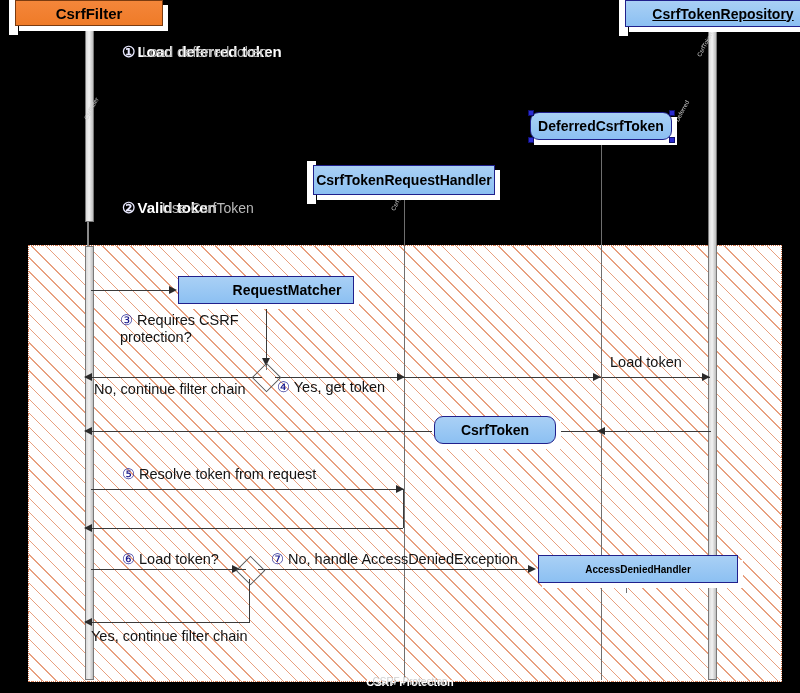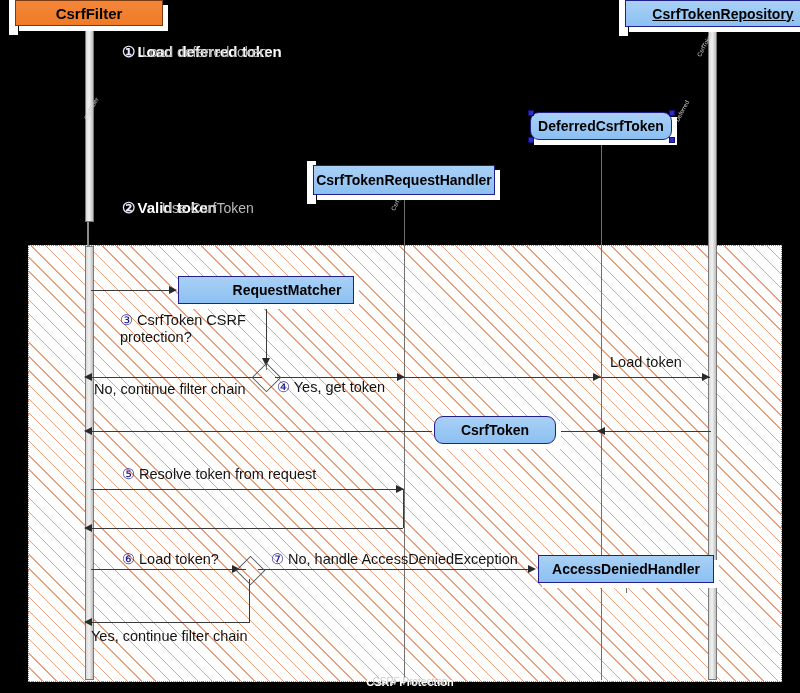--- a/index.html
+++ b/index.html
@@ -226,21 +226,21 @@
     <div class="face"></div>
     <span>RequestMatcher</span>
   </div>
 
   <div class="part blue round" style="left:434px;top:416px;width:122px;height:28px;font-size:14px;">
     <div class="shadow"></div>
     <div class="face"></div>
     <span>CsrfToken</span>
   </div>
 
-  <div class="part blue" style="left:538px;top:555px;width:176px;height:28px;font-size:14px;align-items:center;">
+  <div class="part blue" style="left:538px;top:555px;width:200px;height:28px;font-size:10px;align-items:center;">
     <div class="shadow"></div>
     <div class="face"></div>
     <span>AccessDeniedHandler</span>
   </div>
 
   <div class="arrow" style="left:91px;top:290px;width:80px;"></div>
   <div class="head-r" style="left:169px;top:286px;"></div>
 
   <div class="arrow vert" style="left:266px;top:304px;height:58px;"></div>
   <div class="head-d" style="left:262px;top:358px;"></div>
@@ -281,21 +281,21 @@
 
   <div class="arrow" style="left:258px;top:569px;width:272px;"></div>
   <div class="head-r" style="left:528px;top:565px;"></div>
 
   <div class="arrow vert" style="left:249px;top:579px;height:44px;"></div>
   <div class="arrow" style="left:92px;top:622px;width:158px;"></div>
   <div class="head-l" style="left:84px;top:618px;"></div>
 
   <div class="msg two-line" style="left:120px;top:312px;width:130px;">
     <span class="num">③</span>
-    <span>CsrfToken CSRF protection?</span>
+    <span>Requires CSRF protection?</span>
   </div>
 
   <div class="msg" style="left:610px;top:354px;">
     <span>Load token</span>
   </div>
 
   <div class="msg" style="left:94px;top:381px;">
     <span>No, continue filter chain</span>
   </div>
 

